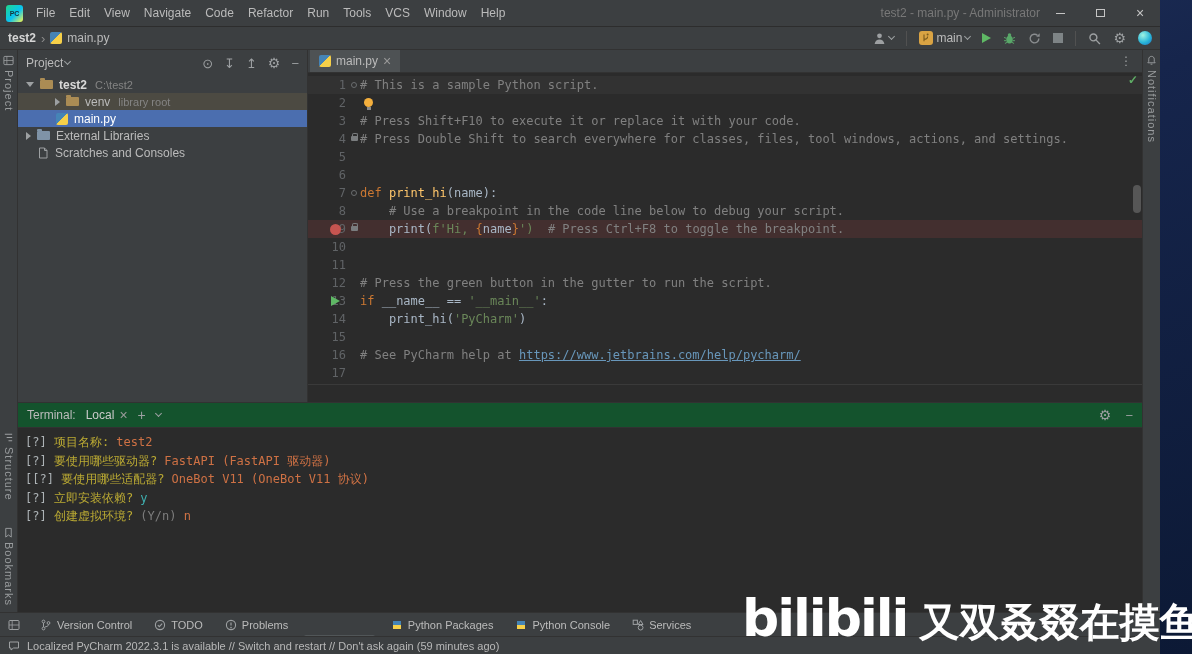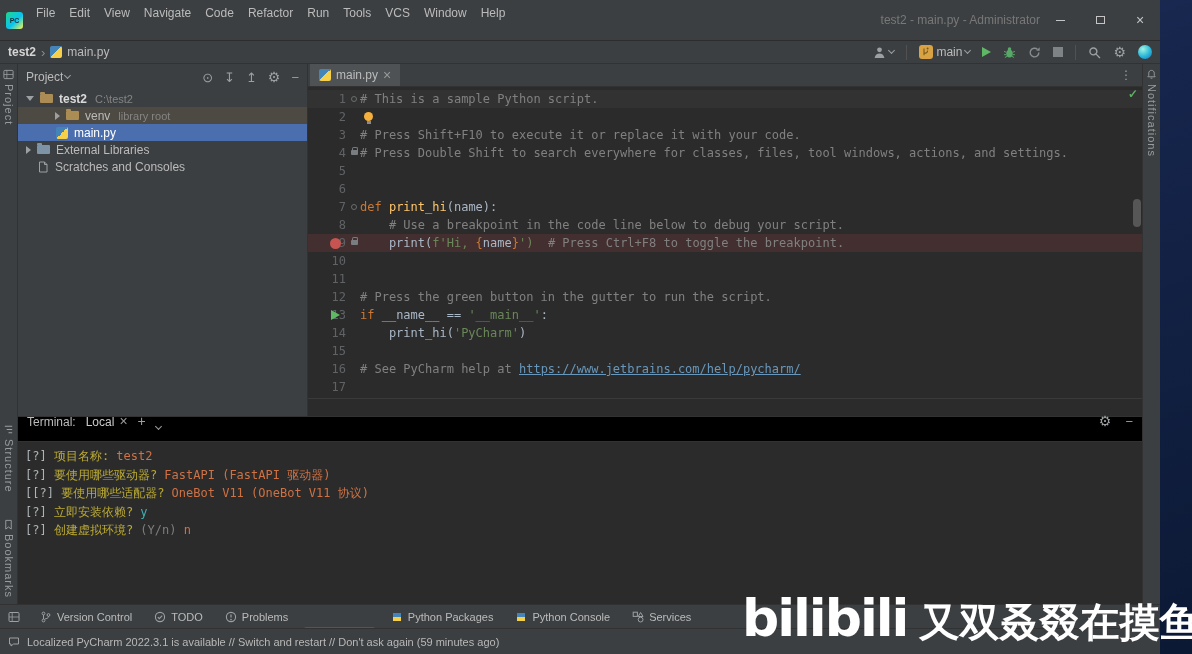--- a/index.html
+++ b/index.html
@@ -5,21 +5,21 @@
   *{margin:0;padding:0;box-sizing:border-box;}
   i{font-style:normal;}
   html,body{width:1192px;height:654px;overflow:hidden;}
   body{font-family:"Liberation Sans",sans-serif;font-size:12px;color:#bbbbbb;background:#0c1935;}
   #root{position:relative;width:1192px;height:654px;overflow:hidden;
         background:linear-gradient(160deg,#2a3c66 0%,#16254c 45%,#0c1935 100%);}
   #window{position:absolute;left:0;top:0;width:1160px;height:654px;background:#3c3f41;
           display:flex;flex-direction:column;}
 
   
-  #titlebar{height:41px;flex:none;display:flex;align-items:center;padding-left:6px;
+  #titlebar{height:27px;flex:none;display:flex;align-items:center;padding-left:6px;
             background:#3c3f41;border-bottom:1px solid #2d2d2d;}
   .app-icon{width:17px;height:17px;border-radius:3px;flex:none;margin-right:6px;
             background:linear-gradient(135deg,#21d789 0%,#07c3f2 55%,#fcf84a 100%);
             display:flex;align-items:center;justify-content:center;
             font-size:7px;font-weight:bold;color:#15333d;}
   #menubar{display:flex;height:100%;}
   .menu-item{padding:0 7px;line-height:26px;color:#bbbbbb;}
   .win-title{flex:1;text-align:right;color:#787878;font-size:12px;
              overflow:hidden;white-space:nowrap;}
   .win-controls{display:flex;height:100%;}
@@ -128,37 +128,37 @@
   .bulb::after{content:"";position:absolute;left:2.5px;bottom:-3px;width:4px;height:3px;background:#8a8a8a;}
   .inspect{position:absolute;top:0px;right:4px;}
   .glyph-check::before{content:"\2713";color:#5fad65;font-size:12px;font-weight:bold;}
   .vthumb{position:absolute;right:1px;top:112px;width:8px;height:28px;border-radius:4px;
           background:rgba(166,166,166,.35);}
   #hstrip{height:18px;flex:none;border-top:1px solid #3a3a3a;background:#2b2b2b;}
 
   
   #terminal{flex:1;display:flex;flex-direction:column;min-height:0;background:#2b2b2b;
             border-top:1px solid #323232;}
-  #term-header{height:20px;flex:none;display:flex;align-items:flex-end;gap:10px;padding:12px 9px;
-               background:#000000;border-bottom:1px solid #323232;}
+  #term-header{height:20px;flex:none;display:flex;align-items:center;gap:10px;padding:12px 9px;
+               background:#14532d;border-bottom:1px solid #323232;}
   .term-tab{display:flex;align-items:center;gap:5px;color:#cacaca;}
   .glyph-plus::before{content:"+";font-size:14px;color:#9da0a2;line-height:1;}
   .th-right{margin-left:auto;display:flex;align-items:center;gap:14px;}
   #term-lines{flex:1;padding:5px 0 0 7px;font-family:"DejaVu Sans Mono","Liberation Mono",monospace;
               font-size:12px;line-height:18.5px;overflow:hidden;}
   .t-p{color:#adb3b6;} .t-q{color:#bbaa33;} .t-a{color:#ce7144;}
   .t-y{color:#3fb0b0;} .t-d{color:#7d7d7d;}
 
   
   #toolbuttons{height:24px;flex:none;display:flex;align-items:center;padding:0 8px;
                background:#3c3f41;border-top:1px solid #323232;font-size:11px;}
   #toolbuttons-list{display:flex;align-items:center;gap:10px;margin-left:14px;}
   .twb{display:flex;align-items:center;gap:5px;padding:2px 6px;border-radius:2px;color:#bbbbbb;}
   .twb.active{background:#515658;margin-top:36px;}
-  #statusbar{height:26px;flex:none;display:flex;align-items:center;gap:7px;padding:8px 8px;
+  #statusbar{height:18px;flex:none;display:flex;align-items:center;gap:7px;padding:8px 8px;
              background:#3c3f41;border-top:1px solid #323232;font-size:11px;color:#b8b8b8;}
   .sb-msg{white-space:nowrap;overflow:hidden;}
 
   
   #watermark{position:absolute;left:742px;top:588px;display:flex;align-items:baseline;gap:12px;
              color:#ffffff;z-index:50;pointer-events:none;white-space:nowrap;}
   .wm-logo{font-family:"DejaVu Sans",sans-serif;font-size:52px;font-weight:800;letter-spacing:-2px;}
   .wm-text{font-size:40px;font-weight:700;}
 </style>
 </head>

